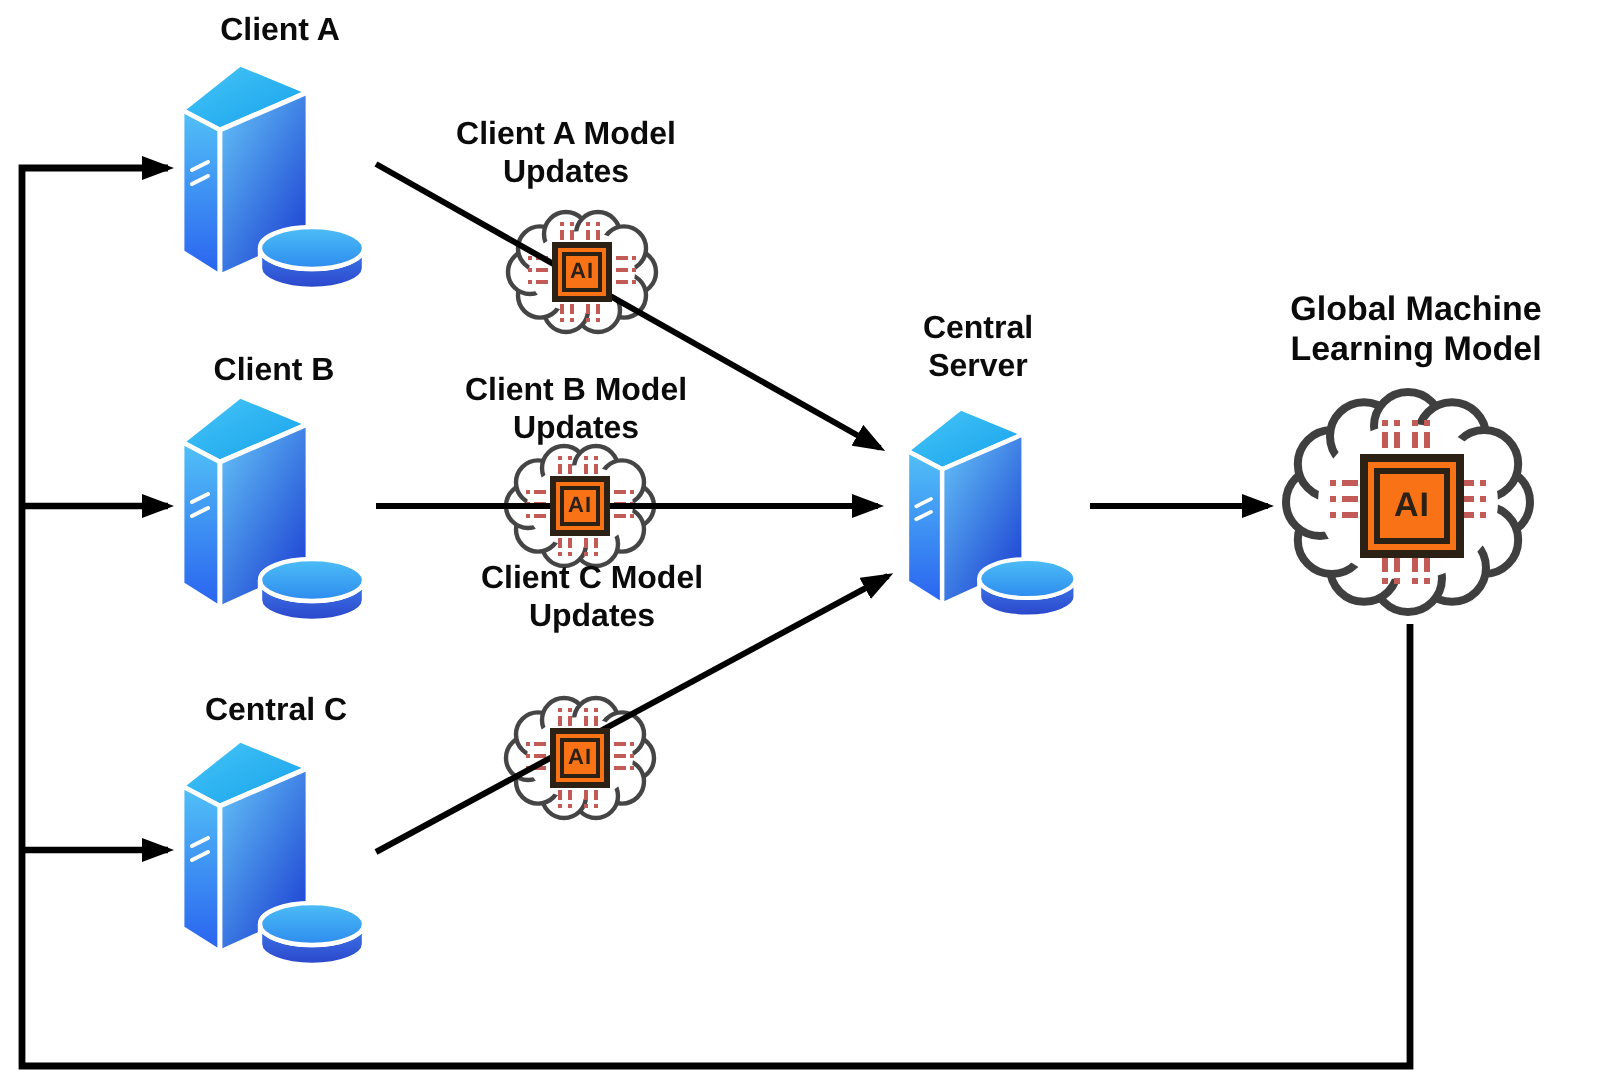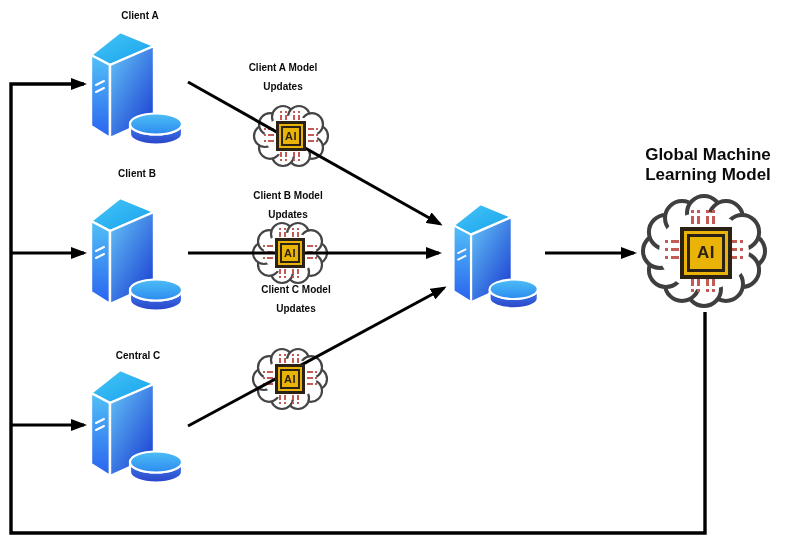--- a/index.html
+++ b/index.html
@@ -4,24 +4,24 @@
 <style>
   html,body{margin:0;padding:0;background:#ffffff;}
   #canvas{
     position:relative;width:800px;height:541px;background:#ffffff;overflow:hidden;
     font-family:"Liberation Sans",sans-serif;
   }
   .layer-node{position:absolute;z-index:1;}
   #arrow-layer{position:absolute;left:0;top:0;z-index:2;}
   .label{
     position:absolute;z-index:4;font-weight:bold;color:#0b0b0b;
-    text-align:center;white-space:pre-line;line-height:19px;font-size:10px;
+    text-align:center;white-space:pre-line;line-height:19px;font-size:16px;
   }
   .chip{
-    position:absolute;z-index:3;background:#eab308;border:3px solid #2B2115;
+    position:absolute;z-index:3;background:#f97316;border:3px solid #2B2115;
     box-sizing:border-box;
   }
   .chip-inner{
     position:absolute;inset:2px;border:2px solid #2B2115;
     display:flex;align-items:center;justify-content:center;
     font-weight:bold;color:#2B2115;font-size:11px;letter-spacing:0.5px;
     font-family:"Liberation Sans",sans-serif;
   }
   .chip.big{border-width:4px;}
   .chip.big .chip-inner{inset:3px;border-width:3px;font-size:17px;}
@@ -207,26 +207,28 @@
     <div class="chip-inner">AI</div>
   </div>
   <div class="chip" style="left:275px;top:364px;width:30px;height:30px">
     <div class="chip-inner">AI</div>
   </div>
   <div class="chip big" style="left:680px;top:227px;width:52px;height:52px">
     <div class="chip-inner">AI</div>
   </div>
 
   <div class="label" style="left:65px;top:6px;width:150px">Client A</div>
-  <div class="label" style="left:62px;top:164px;width:150px">Client B</div>
+  <div class="label" style="left:62px;top:176px;width:150px">Client B</div>
   <div class="label" style="left:63px;top:346px;width:150px">Central C</div>
 
   <div class="label" style="left:183px;top:58px;width:200px">Client A Model
 Updates</div>
   <div class="label" style="left:188px;top:186px;width:200px">Client B Model
 Updates</div>
   <div class="label" style="left:196px;top:280px;width:200px">Client C Model
 Updates</div>
 
+  <div class="label" style="left:409px;top:155px;width:160px">Central
+Server</div>
   <div class="label" style="left:598px;top:145px;width:220px;font-size:17px;line-height:20px">Global Machine
 Learning Model</div>
 
 </div>
 
 </body></html>

